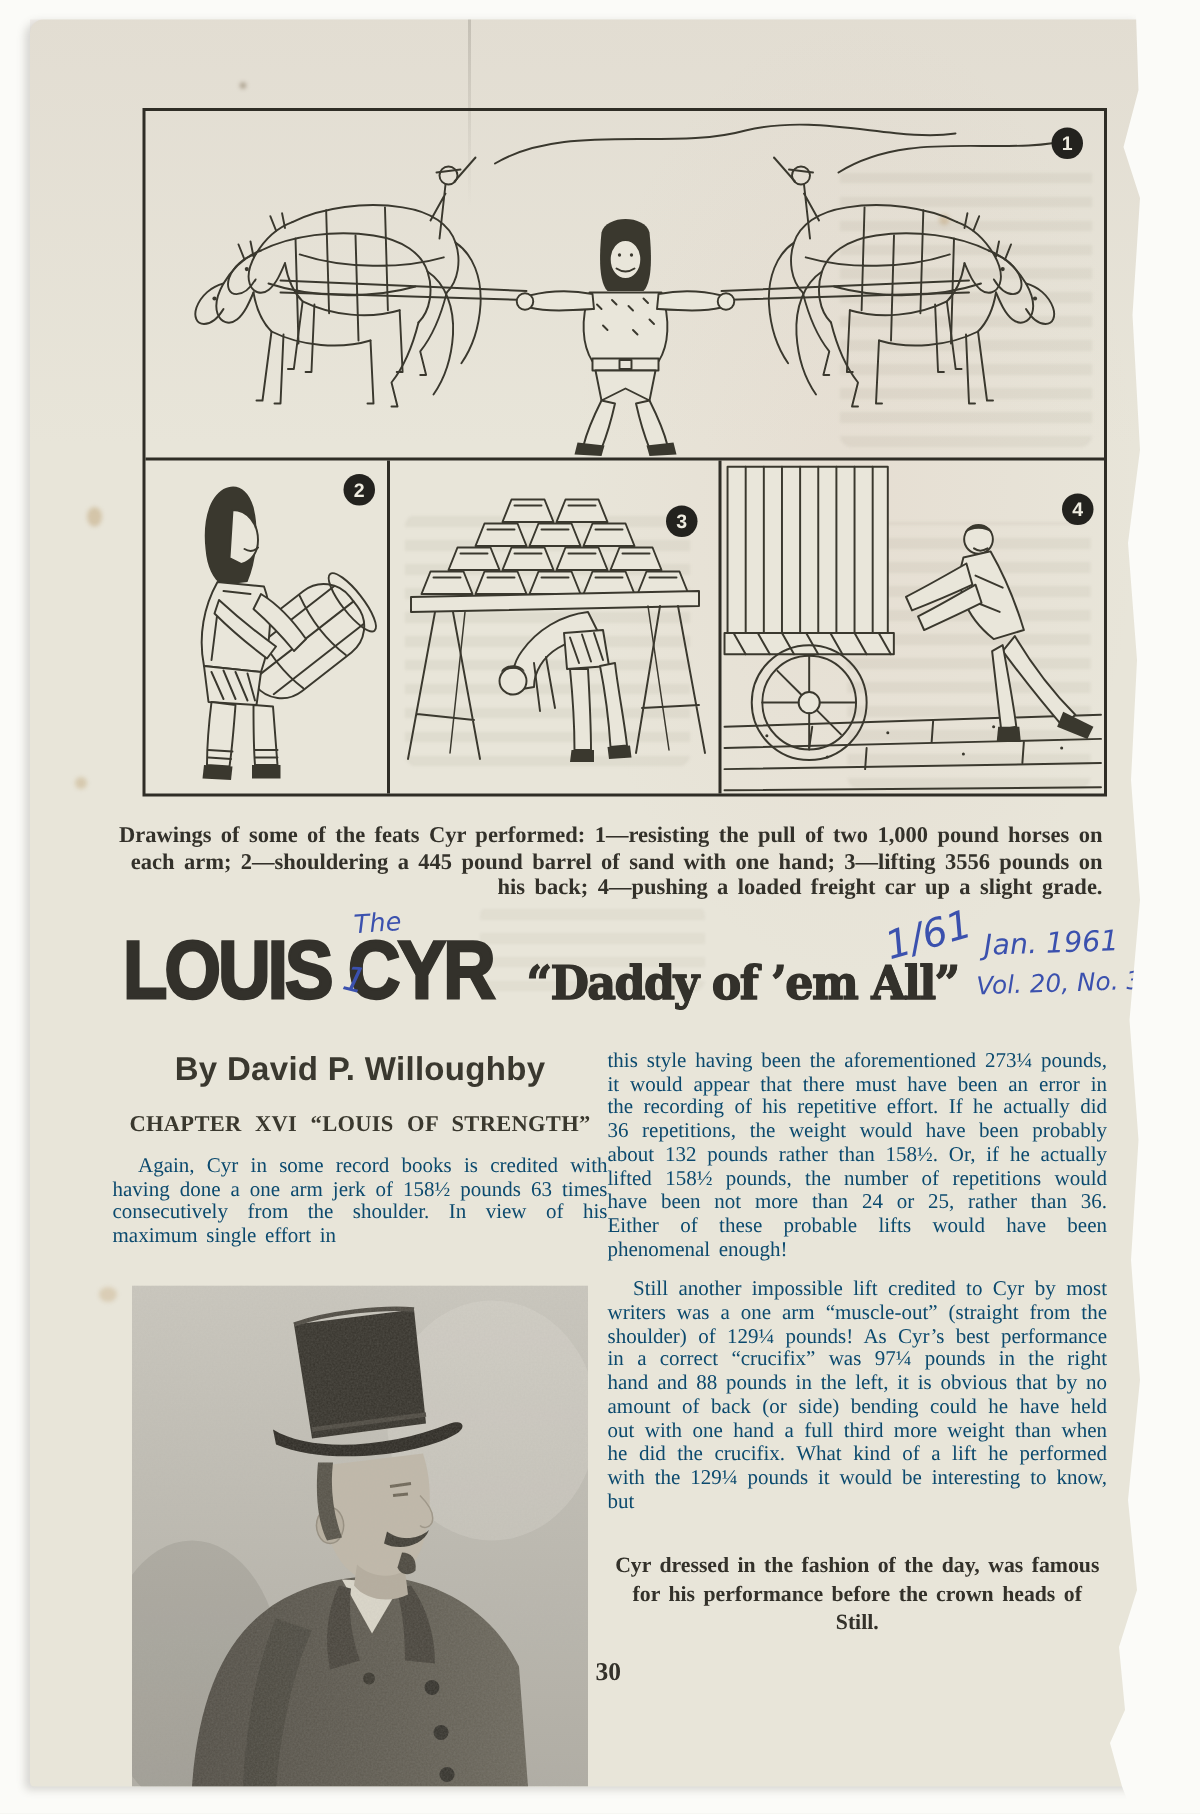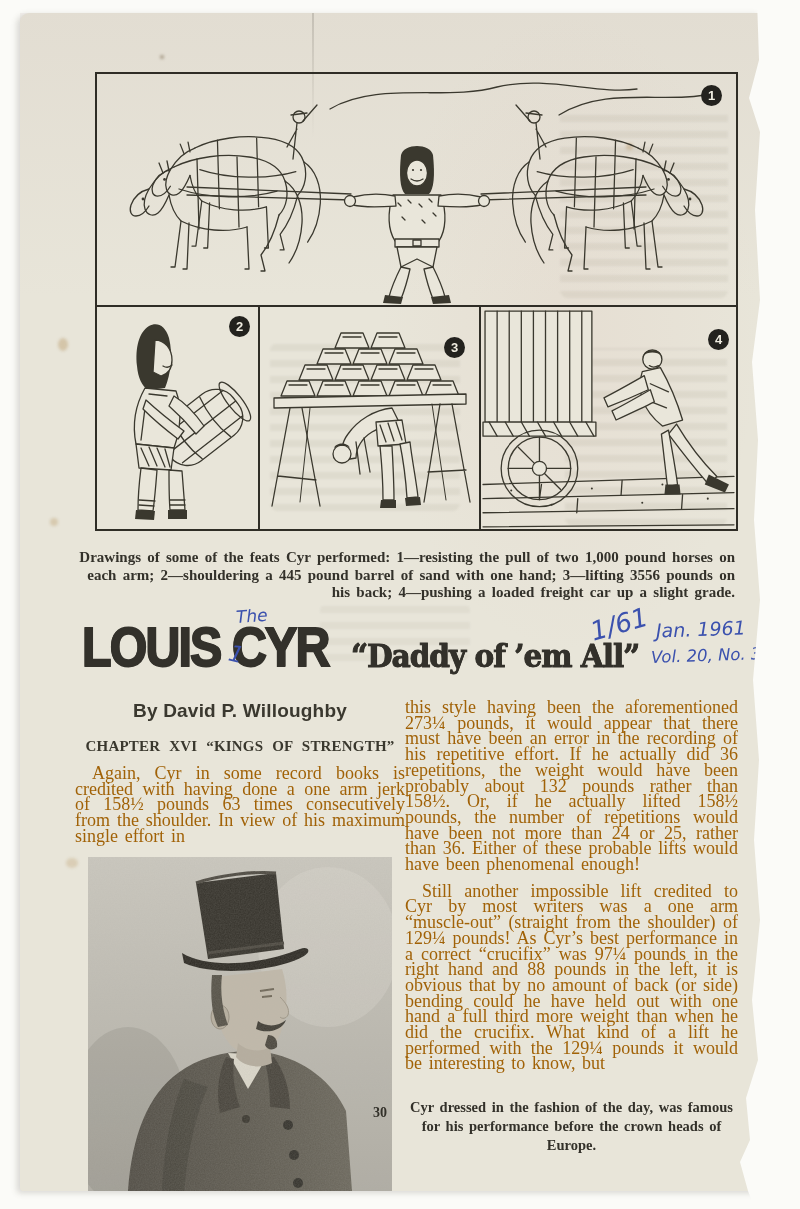--- a/index.html
+++ b/index.html
@@ -51,31 +51,31 @@
         text-shadow:.4px 0 0 #33312b;}
   
   .hw{position:absolute;color:#3b51ae;font-family:"DejaVu Sans",sans-serif;font-style:italic;white-space:nowrap;}
   .hw-the{left:216px;top:593px;font-size:17px;transform:rotate(-4deg);}
   .hw-caret{left:209px;top:628px;font-size:23px;transform:rotate(14deg);}
   .hw-code{left:570px;top:596px;font-size:26px;transform:rotate(-16deg);}
   .hw-date{left:636px;top:605px;font-size:19px;transform:rotate(-2deg);}
   .hw-vol{left:631px;top:633px;font-size:16.5px;transform:rotate(-2deg);}
   
   .col-left{position:absolute;left:55px;top:687px;width:330px;}
-  .byline{text-align:center;font-family:"Liberation Sans",sans-serif;font-weight:bold;font-size:19px;
+  .byline{text-align:center;font-family:"Liberation Sans",sans-serif;font-weight:bold;font-size:22px;
         letter-spacing:.2px;color:#3a382f;}
   .chapter{margin-top:16px;text-align:center;font-weight:bold;font-size:15px;word-spacing:5px;letter-spacing:.2px;}
   .chapter-sub{margin-top:2px;text-align:center;font-size:14.5px;word-spacing:3px;}
-  .body-par{margin:11px 0 0 0;font-size:18px;line-height:15.7px;text-align:justify;word-spacing:2.2px;color:#a16207;}
+  .body-par{margin:11px 0 0 0;font-size:14px;line-height:15.7px;text-align:justify;word-spacing:2.2px;color:#0c4a6e;}
   .indent{text-indent:17px;}
   .col-right{position:absolute;left:385px;top:687px;width:333px;}
   .photo{position:absolute;left:68px;top:844px;width:304px;height:334px;}
   .photo svg{display:block;width:100%;height:100%;}
   .photo-caption{margin:26px 4px 0 4px;text-align:center;font-weight:bold;font-size:14.5px;line-height:19px;word-spacing:2px;color:#33312a;}
-  .page-num{position:absolute;left:353px;top:1092px;font-weight:bold;font-size:14px;color:#33312a;}
+  .page-num{position:absolute;left:377px;top:1092px;font-weight:bold;font-size:17px;color:#33312a;}
 </style>
 </head>
 <body>
 
 <div class="stage">
   <div class="paper">
 
     <div class="tint-top"></div>
     <div class="tint-pink"></div>
     <div class="crease"></div>
@@ -298,21 +298,21 @@
     </div>
 
     <span class="hw hw-the">The</span>
     <span class="hw hw-caret">1</span>
     <span class="hw hw-code">1/61</span>
     <span class="hw hw-date">Jan. 1961</span>
     <span class="hw hw-vol">Vol. 20, No. 3</span>
 
     <div class="col-left">
       <div class="byline">By David P. Willoughby</div>
-      <div class="chapter">CHAPTER XVI “KINGS OF STRENGTH”</div>
+      <div class="chapter">CHAPTER XVI “LOUIS OF STRENGTH”</div>
       <p class="body-par indent">Again, Cyr in some record books is credited with having done a one arm jerk of 158½ pounds 63 times consecutively from the shoulder. In view of his maximum single effort in</p>
     </div>
 
     <div class="photo">
       <svg viewBox="0 0 304 334">
         <defs>
           <linearGradient id="pbg" x1="0" y1="0" x2="0" y2="1">
             <stop offset="0" stop-color="#cbc8bf"></stop>
               <stop offset="1" stop-color="#b0ada4"></stop>
           </linearGradient>
@@ -359,20 +359,20 @@
         <path d="M108,26 C130,18 168,14 188,16" stroke="#4c4840" stroke-width="3" fill="none"></path>
         <path d="M94,96 C120,112 172,108 212,92 C220,89 224,94 216,99 C190,114 128,120 96,106 Z" fill="#2c2923"></path>
         <path d="M120,96 L196,86" stroke="#4c4840" stroke-width="3" fill="none"></path>
         <rect width="304" height="334" filter="url(#grain)"></rect>
       </svg>
     </div>
 
     <div class="col-right">
       <p class="body-par" style="margin-top:0;">this style having been the aforementioned 273¼ pounds, it would appear that there must have been an error in the recording of his repetitive effort. If he actually did 36 repetitions, the weight would have been probably about 132 pounds rather than 158½. Or, if he actually lifted 158½ pounds, the number of repetitions would have been not more than 24 or 25, rather than 36. Either of these probable lifts would have been phenomenal enough!</p>
       <p class="body-par indent">Still another impossible lift credited to Cyr by most writers was a one arm “muscle-out” (straight from the shoulder) of 129¼ pounds! As Cyr’s best performance in a correct “crucifix” was 97¼ pounds in the right hand and 88 pounds in the left, it is obvious that by no amount of back (or side) bending could he have held out with one hand a full third more weight than when he did the crucifix. What kind of a lift he performed with the 129¼ pounds it would be interesting to know, but</p>
-      <p class="photo-caption">Cyr dressed in the fashion of the day, was famous for his performance before the crown heads of Europe.</p>
+      <p class="photo-caption">Cyr dressed in the fashion of the day, was famous for his performance before the crown heads of Still.</p>
     </div>
 
     <div class="page-num">30</div>
   </div>
 
   <div class="tear"></div>
 </div>
 
 </body></html>

